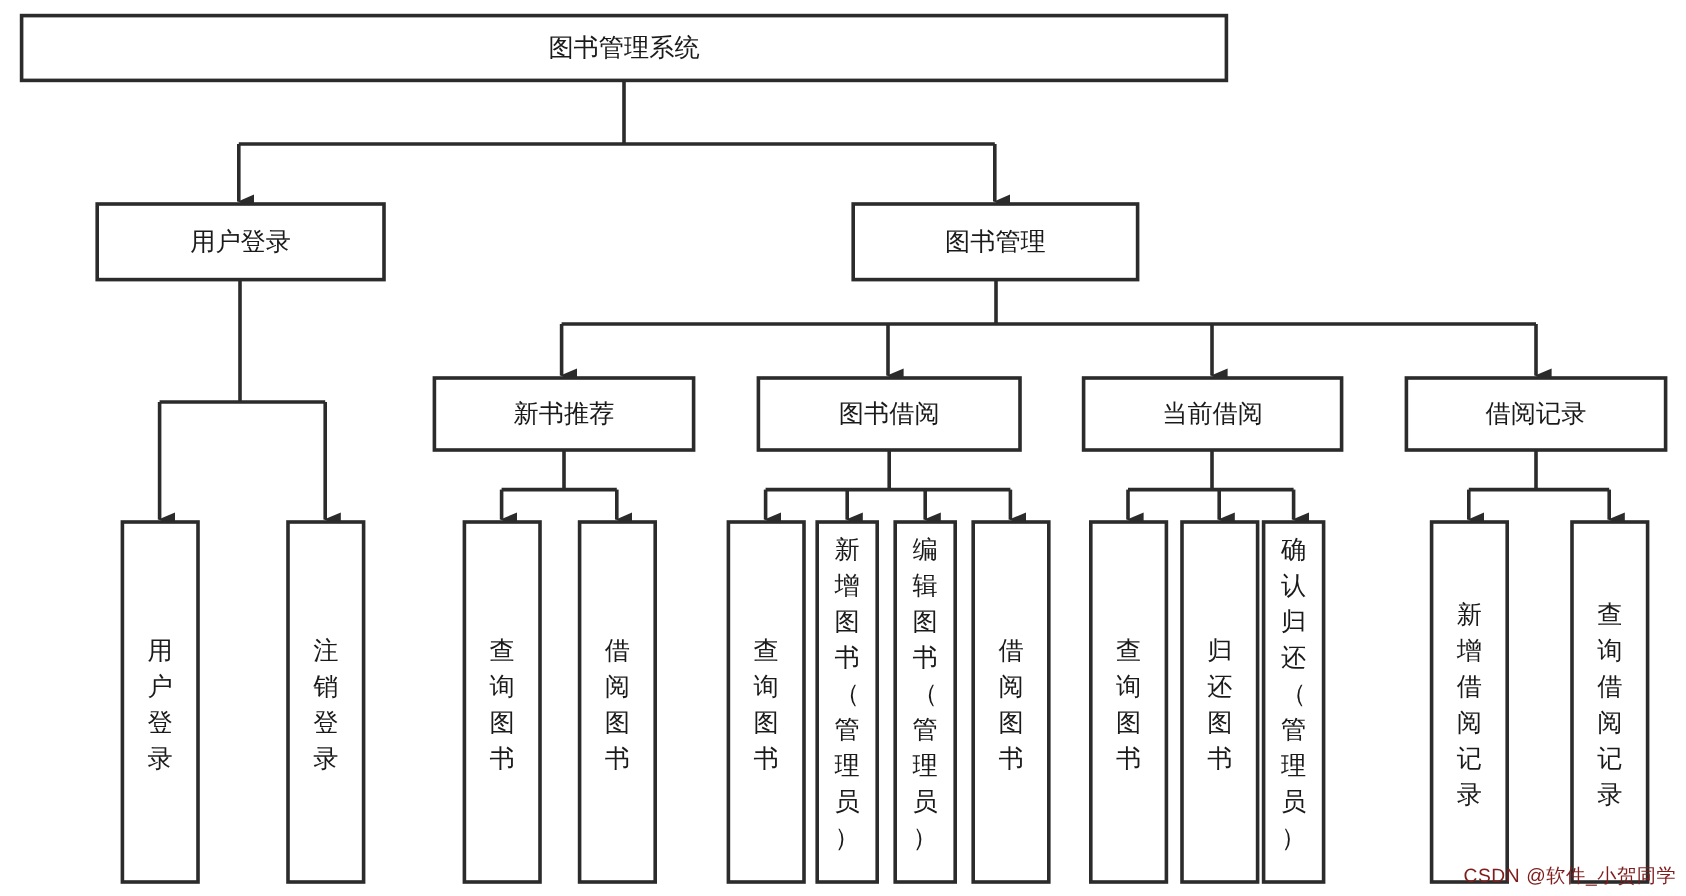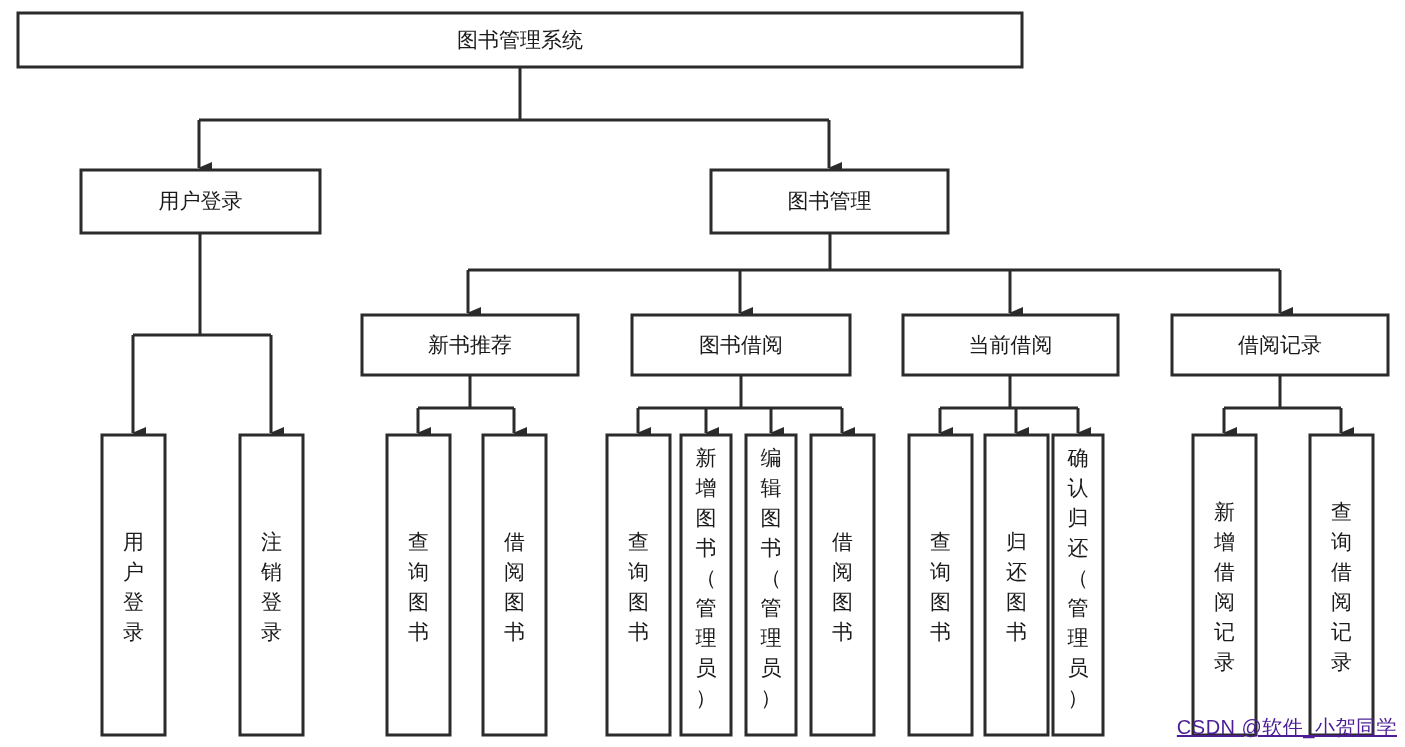--- a/index.html
+++ b/index.html
@@ -4,22 +4,22 @@
 <style>
   html,body{margin:0;padding:0;background:#ffffff;}
   body{width:1405px;height:747px;font-family:"Liberation Sans","DejaVu Sans",sans-serif;overflow:hidden;}
   #diagram-root{position:relative;width:1405px;height:747px;background:#fff;}
   svg#tree{position:absolute;left:0;top:0;width:1405px;height:747px;}
   .node-box{fill:#ffffff;stroke:#2b2b2b;stroke-width:3;}
   .connector{stroke:#2b2b2b;stroke-width:3;fill:none;}
   .arrow-head{fill:#2b2b2b;stroke:none;}
   .node-label{fill:#1a1a1a;font-family:"Liberation Sans","DejaVu Sans",sans-serif;font-size:21px;text-anchor:middle;dominant-baseline:middle;}
   .node-label-vert{fill:#1a1a1a;font-family:"Liberation Sans","DejaVu Sans",sans-serif;font-size:21px;text-anchor:middle;}
-  .watermark{position:absolute;right:8px;bottom:6px;color:#4c1d95;font-size:20px;
-             font-family:"Liberation Sans","DejaVu Sans",sans-serif;white-space:nowrap;letter-spacing:.5px;text-decoration:underline;}
+  .watermark{position:absolute;right:8px;bottom:6px;color:#7f1d1d;font-size:16px;
+             font-family:"Liberation Sans","DejaVu Sans",sans-serif;white-space:nowrap;letter-spacing:.5px;}
 </style>
 </head>
 <body>
 
 <div id="diagram-root">
 
   <svg id="tree" viewBox="0 0 1405 747">
     <defs>
       <marker id="arrow" viewBox="0 0 12 14" refX="6" refY="13" markerWidth="12" markerHeight="14" orient="auto-start-reverse" markerUnits="userSpaceOnUse">
         <path d="M0,0 L12,0 L6,14 Z" class="arrow-head"></path>

